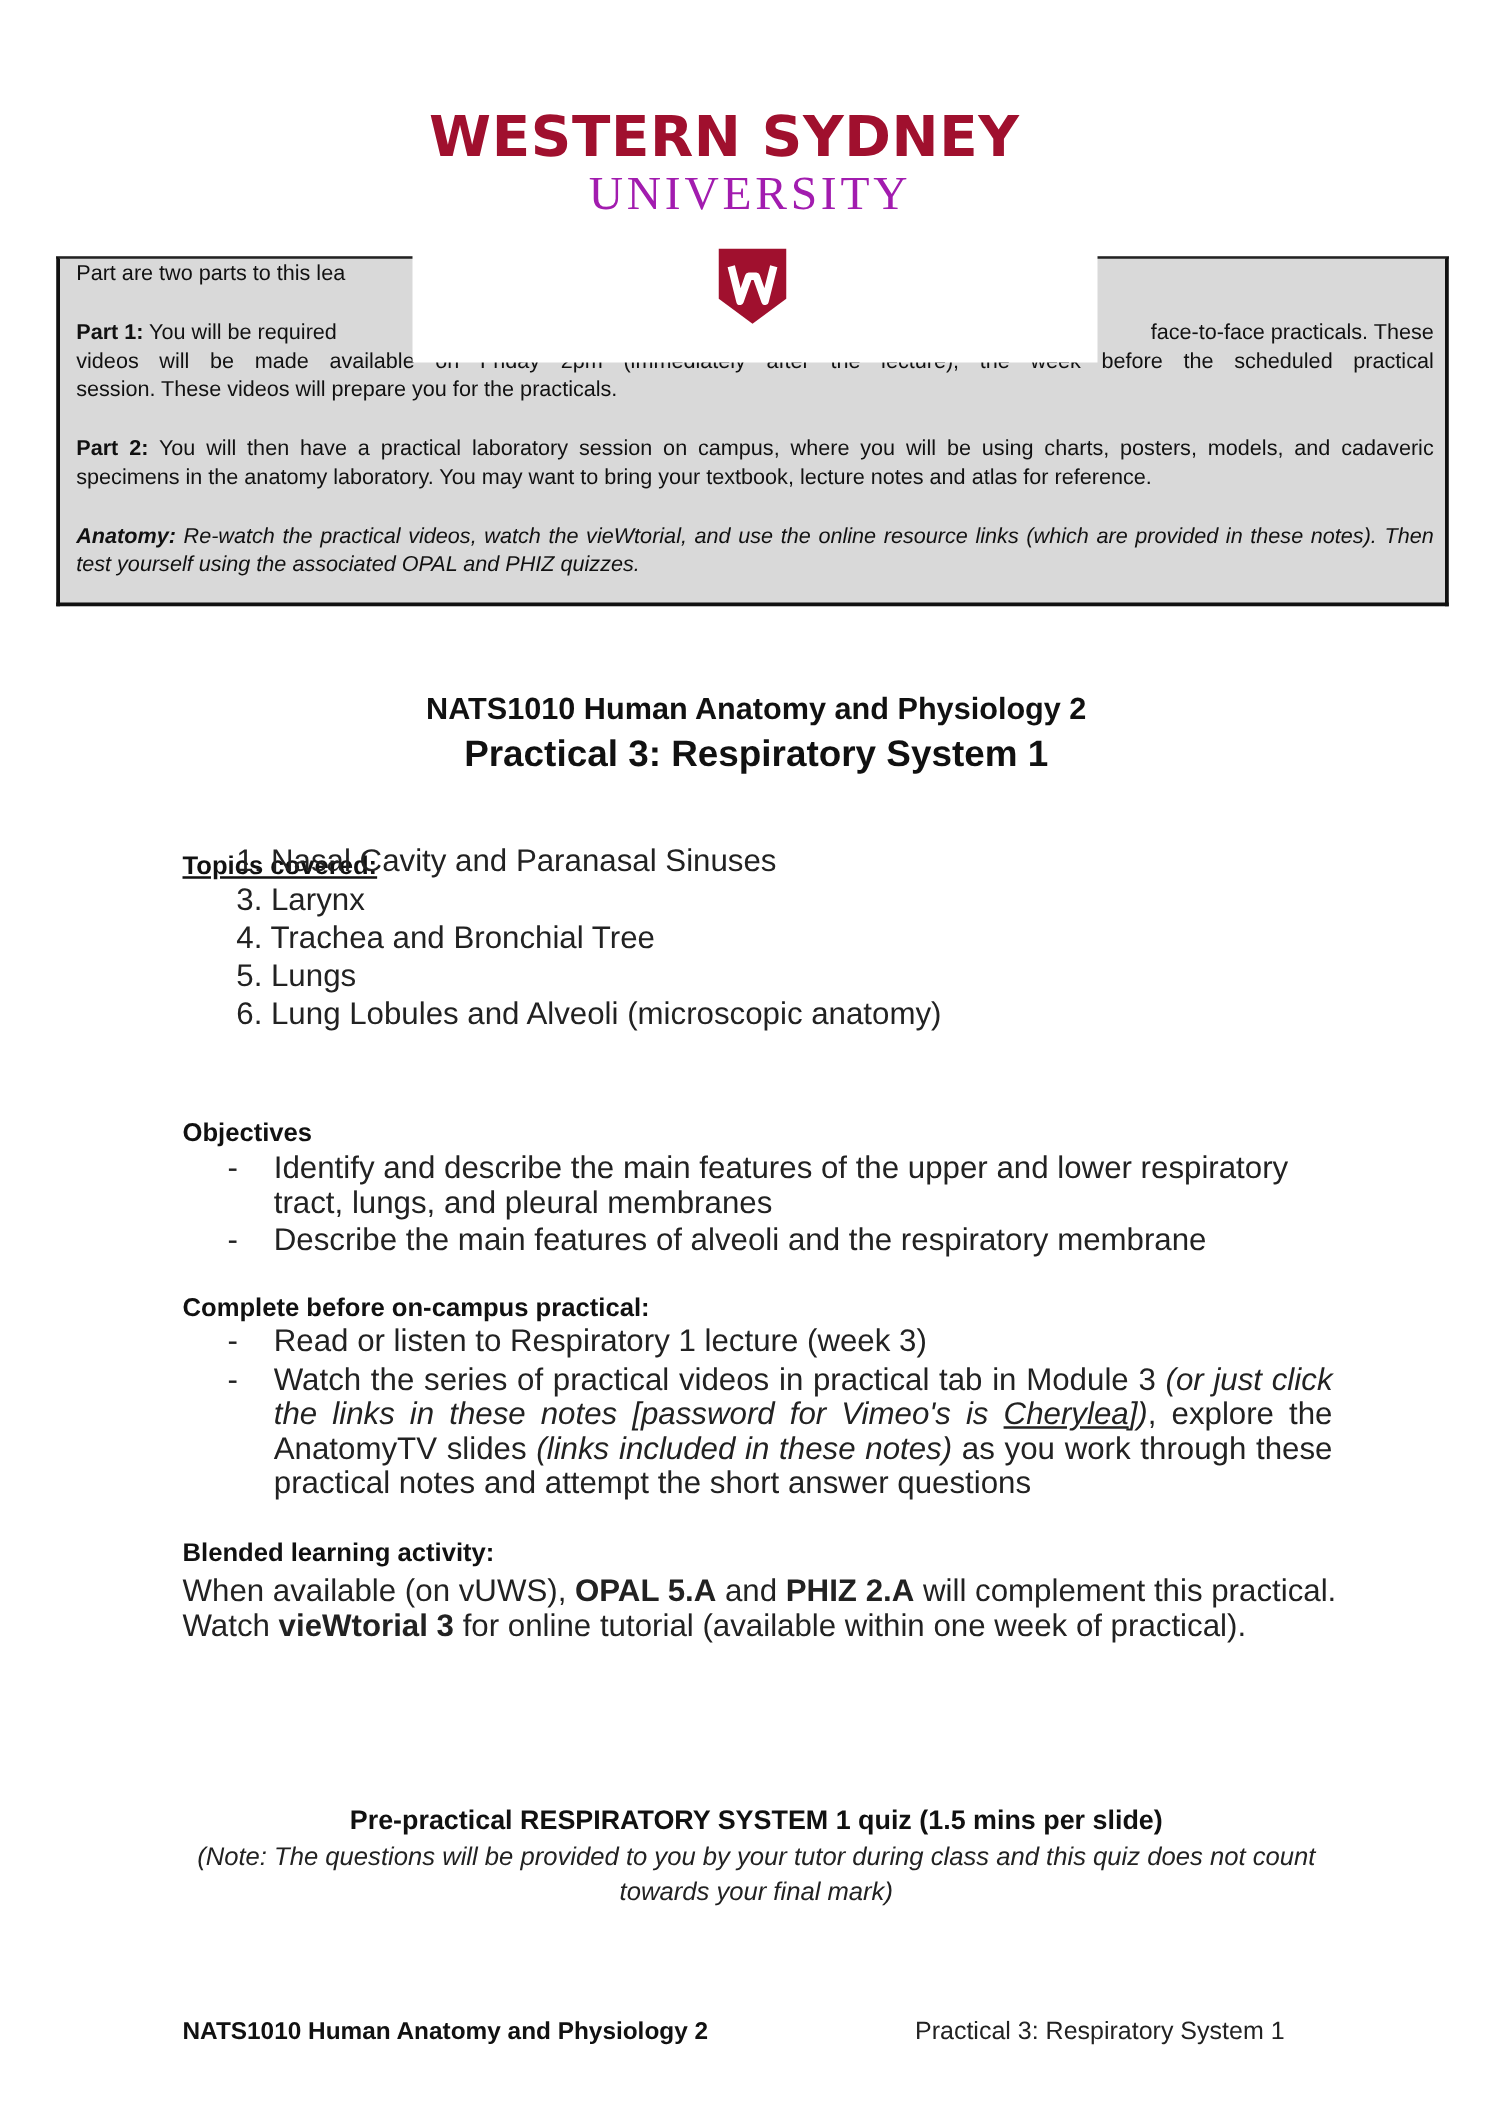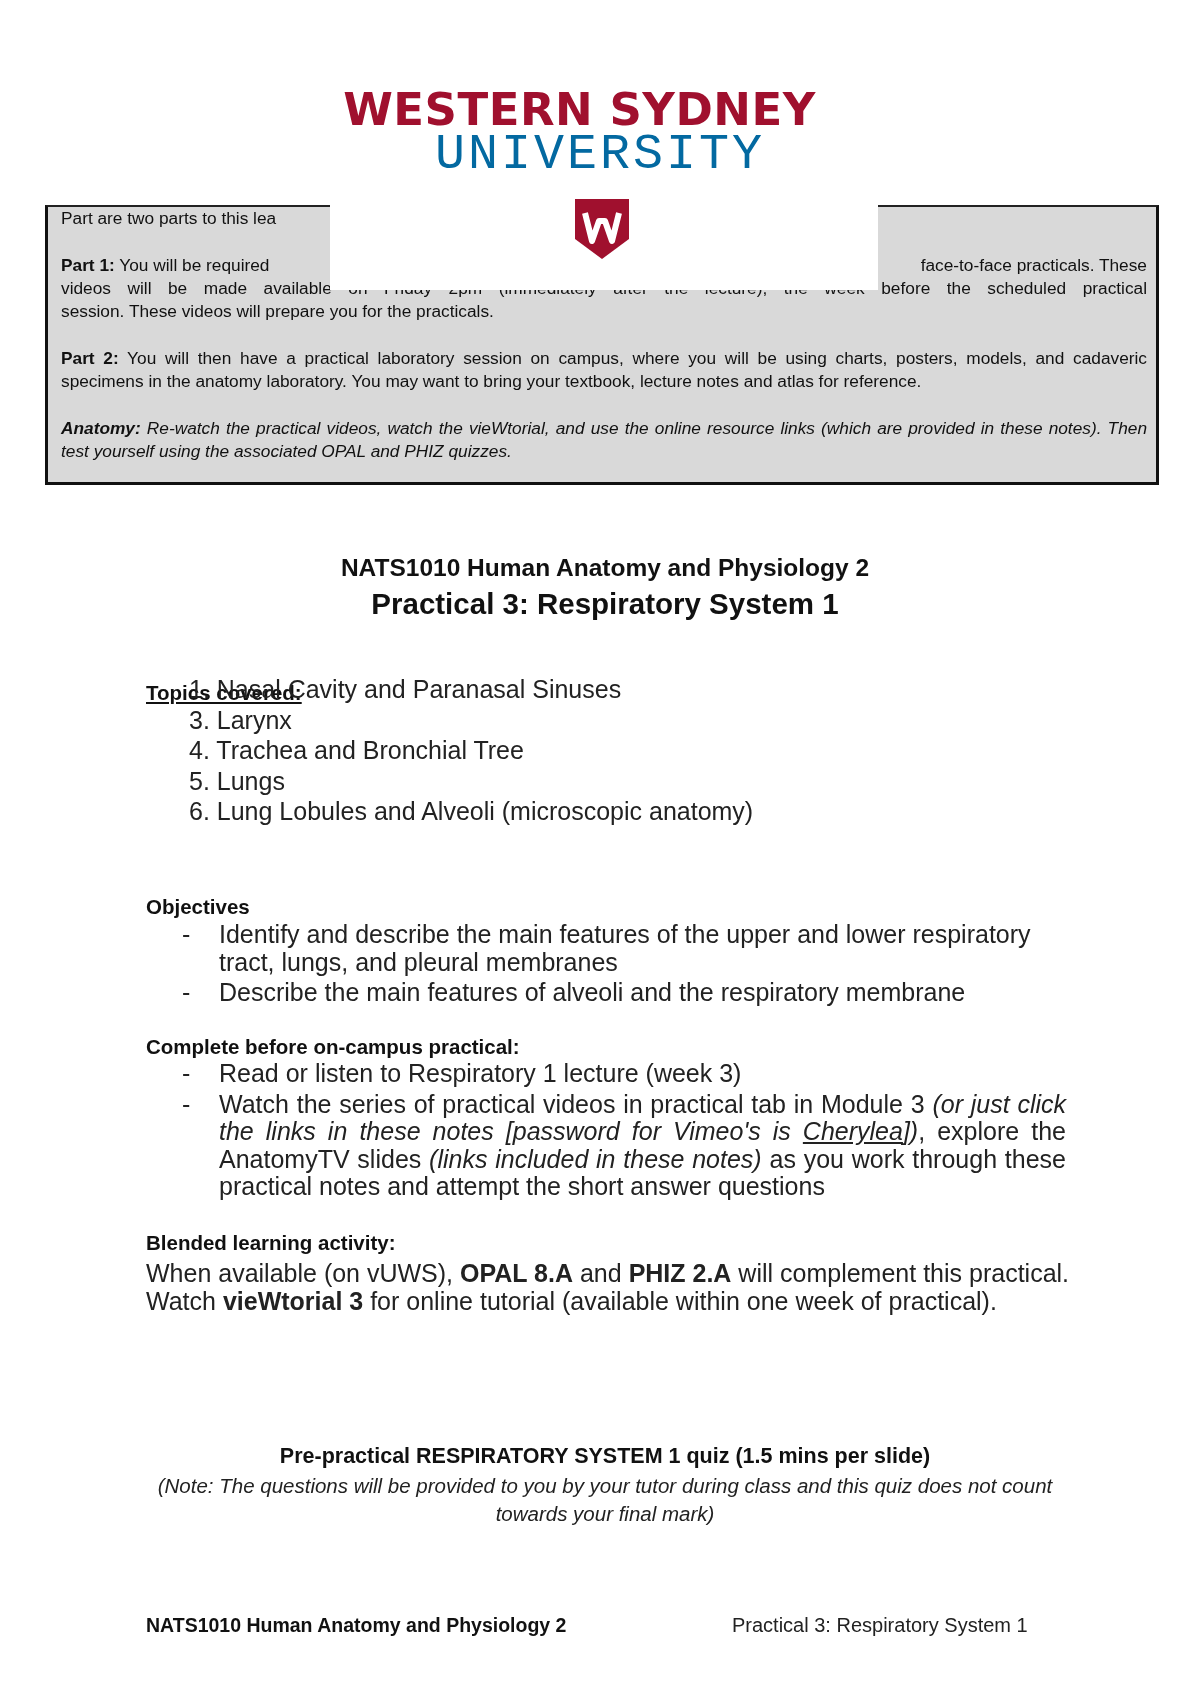--- a/index.html
+++ b/index.html
@@ -3,22 +3,22 @@
 <meta charset="utf-8">
 <style>
   html, body { margin:0; padding:0; }
   body { width:1200px; height:1698px; background:#ffffff; position:relative; overflow:hidden;
          font-family:"Liberation Sans", "DejaVu Sans", sans-serif; color:#111; }
   .abs { position:absolute; }
 
   
   .logo-wordmark { left:0; width:1159px; top:84px; text-align:center; font-family:"DejaVu Sans", sans-serif;
                    font-weight:bold; font-size:45px; letter-spacing:0.5px; color:#a0102e; line-height:52px; }
-  .logo-sub { left:0; width:1200px; top:134px; text-align:center; font-family:Liberation Mono, monospace;
-              font-size:50px; letter-spacing:3px; color:#0369a1; line-height:42px; }
+  .logo-sub { left:0; width:1200px; top:134px; text-align:center; font-family:Liberation Serif, serif;
+              font-size:38px; letter-spacing:3px; color:#a21caf; line-height:42px; }
 
   
   .info-box { left:45px; top:205px; width:1114px; height:280px; background:#d9d9d9;
               border-top:2px solid #222; border-left:3px solid #111; border-right:3px solid #111; border-bottom:3px solid #111;
               box-sizing:border-box; }
   .box-text { left:61px; width:1086px; font-size:17.3px; line-height:23.3px; color:#111; text-align:justify; }
   .box-text b { font-weight:bold; }
   .para { margin:0; }
   .para + .para { margin-top:23.3px; }
   .overlay { left:330px; top:196px; width:548px; height:94px; background:#ffffff; }
@@ -103,21 +103,21 @@
   </div>
   <div class="dash-item" style="margin-top:3px;">
     <span class="dash">-</span>
     <span>Watch the series of practical videos in practical tab in Module 3 </span><span class="it">(or just click the links in these notes [password for Vimeo's is </span><span class="it ul">Cherylea</span><span class="it">])</span><span>, explore the AnatomyTV slides </span><span class="it">(links included in these notes)</span><span> as you work through these practical notes and attempt the short answer questions</span>
   </div>
 </div>
 
 <div class="abs sec-head" style="top:1230px;">Blended learning activity:</div>
 <div class="abs blend txt">
   <div>
-    <span>When available (on vUWS), </span><b>OPAL 8.A</b><span> and </span><b>PHIZ 2.A</b><span> will complement this practical.</span>
+    <span>When available (on vUWS), </span><b>OPAL 5.A</b><span> and </span><b>PHIZ 2.A</b><span> will complement this practical.</span>
   </div>
   <div>
     <span>Watch </span><b>vieWtorial 3</b><span> for online tutorial (available within one week of practical).</span>
   </div>
 </div>
 
 <div class="abs quiz-head">Pre-practical RESPIRATORY SYSTEM 1 quiz (1.5 mins per slide)</div>
 <div class="abs quiz-note">(Note: The questions will be provided to you by your tutor during class and this quiz does not count towards your final mark)</div>
 
 <div class="abs footer-left">NATS1010 Human Anatomy and Physiology 2</div>

